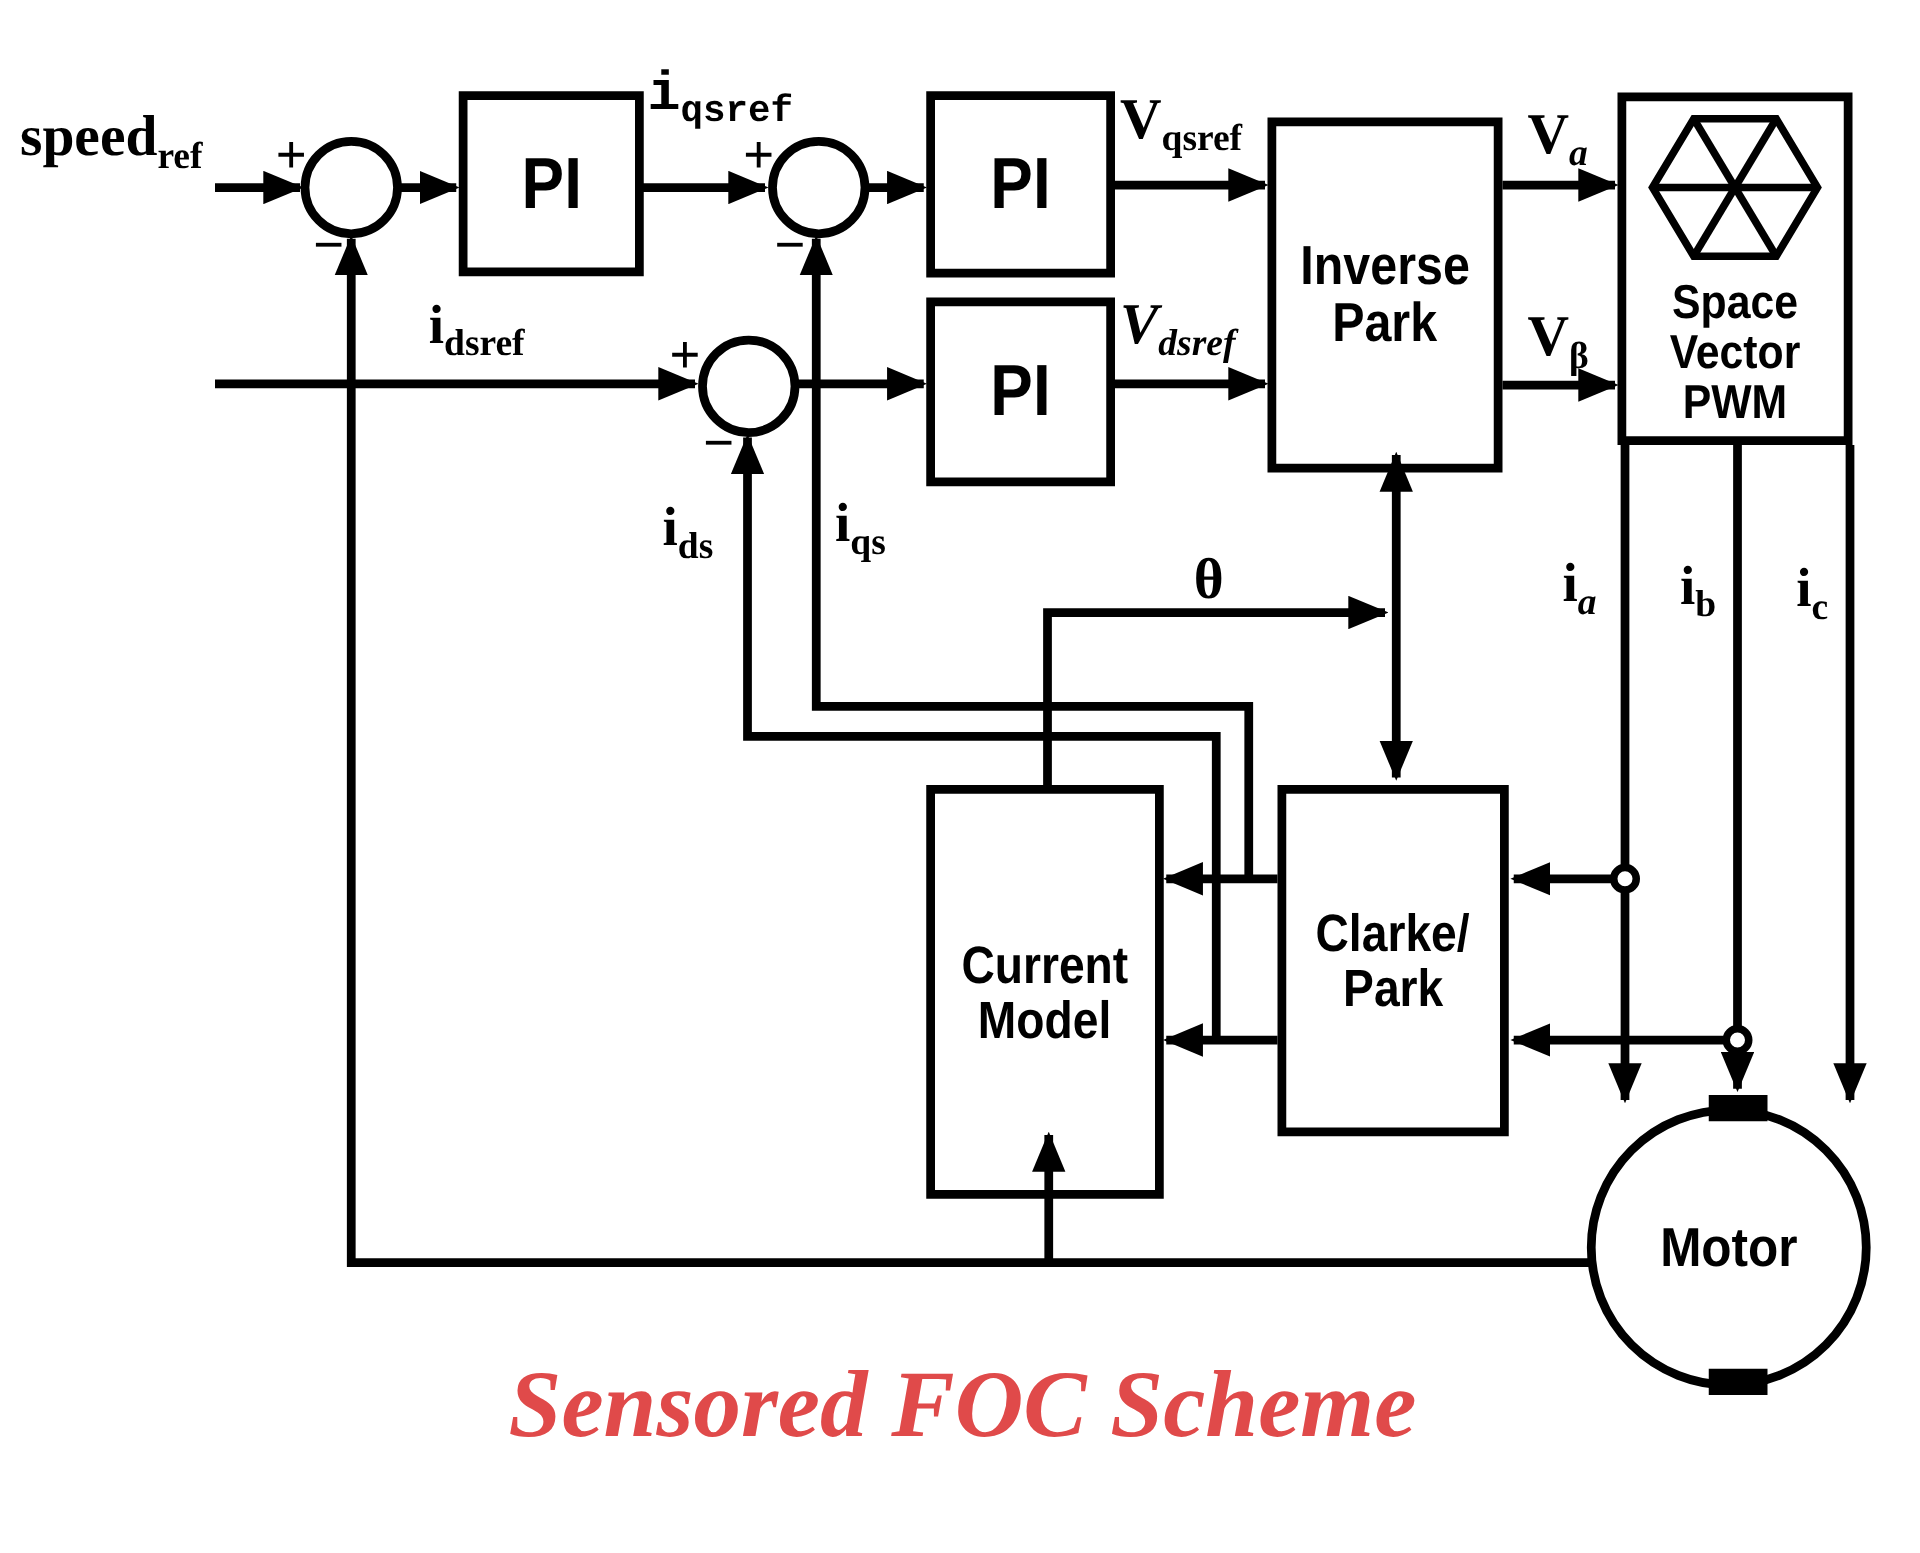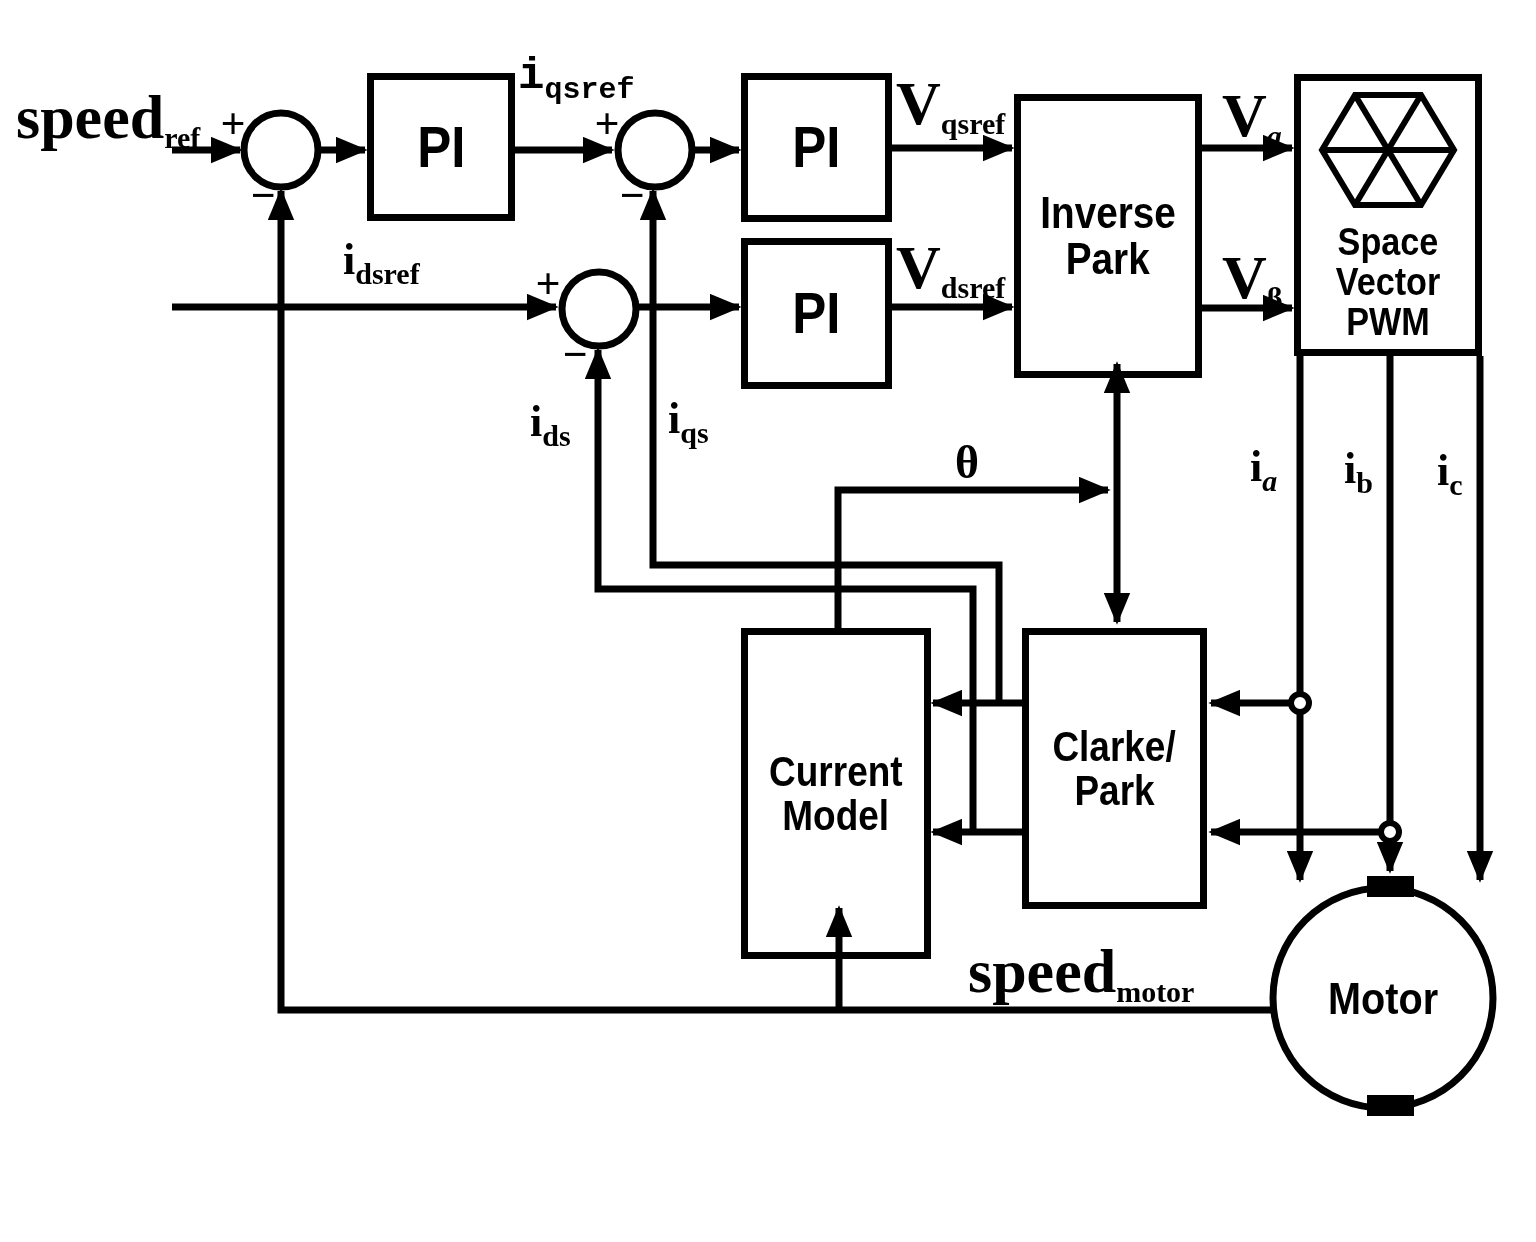--- a/index.html
+++ b/index.html
@@ -15,21 +15,21 @@
   }
   .block .bl{display:block;line-height:1.04;transform:scaleX(.88);white-space:nowrap;}
   .pi .bl{font-size:58px;}
   .big .bl{font-size:44px;}
   .svpwm-label{position:absolute;left:0;right:0;top:142px;text-align:center;font-weight:bold;}
   .svpwm-label .bl{font-size:38px;line-height:1.05;transform:scaleX(.9);}
   .cmcp .bl{font-size:42px;}
   
   .sig{position:absolute;font-family:"Liberation Serif",serif;font-weight:bold;color:#000;
        white-space:nowrap;line-height:1;}
-  .sig .main{font-size:62px;}
+  .sig .main{font-size:46px;}
   .sig .sub{font-size:30px;vertical-align:-10px;}
   .sig .sub.it{font-style:italic;}
   .sig.small .main{font-size:44px;}
   .theta{position:absolute;font-family:"Liberation Serif",serif;font-weight:bold;font-size:46px;line-height:1;}
   
   .sign{position:absolute;transform:translate(-50%,-50%);font-family:"Liberation Serif",serif;
         font-weight:bold;font-size:44px;line-height:1;color:#000;}
   
   .motor-label{position:absolute;left:1283px;top:974px;width:200px;text-align:center;
         font-weight:bold;font-size:44px;font-family:"Liberation Sans",sans-serif;}
@@ -156,21 +156,21 @@
   </div>
   <div class="sig small" style="left:518px;top:54px;font-family:Liberation Mono, monospace;">
     <span class="main">i</span><span class="sub">qsref</span>
   </div>
   <div class="sig small" style="left:343px;top:238px;">
     <span class="main">i</span><span class="sub">dsref</span>
   </div>
   <div class="sig" style="left:896px;top:72px;">
     <span class="main">V</span><span class="sub">qsref</span>
   </div>
-  <div class="sig" style="left:896px;top:236px;">
+  <div class="sig" style="left:896px;top:236px;font-style:italic;">
     <span class="main">V</span><span class="sub">dsref</span>
   </div>
   <div class="sig" style="left:1222px;top:84px;">
     <span class="main">V</span><span class="sub it">a</span>
   </div>
   <div class="sig" style="left:1222px;top:246px;">
     <span class="main">V</span><span class="sub">β</span>
   </div>
   <div class="sig small" style="left:530px;top:400px;">
     <span class="main">i</span><span class="sub">ds</span>
@@ -181,22 +181,20 @@
   <span class="theta" style="left:955px;top:440px;">θ</span>
   <div class="sig small" style="left:1250px;top:445px;">
     <span class="main">i</span><span class="sub it">a</span>
   </div>
   <div class="sig small" style="left:1344px;top:447px;text-align:center;">
     <span class="main">i</span><span class="sub">b</span>
   </div>
   <div class="sig small" style="left:1437px;top:449px;">
     <span class="main">i</span><span class="sub">c</span>
   </div>
-  <div class="sig" style="left:968px;top:940px;">
-    <span class="main">speed</span><span class="sub">motor</span>
-  </div>
 
   <div class="motor-label">
     <span>Motor</span>
   </div>
 
+  <div class="title" style="color: rgb(224, 74, 74);">Sensored FOC Scheme</div>
 
 </div>
 
 </body></html>

